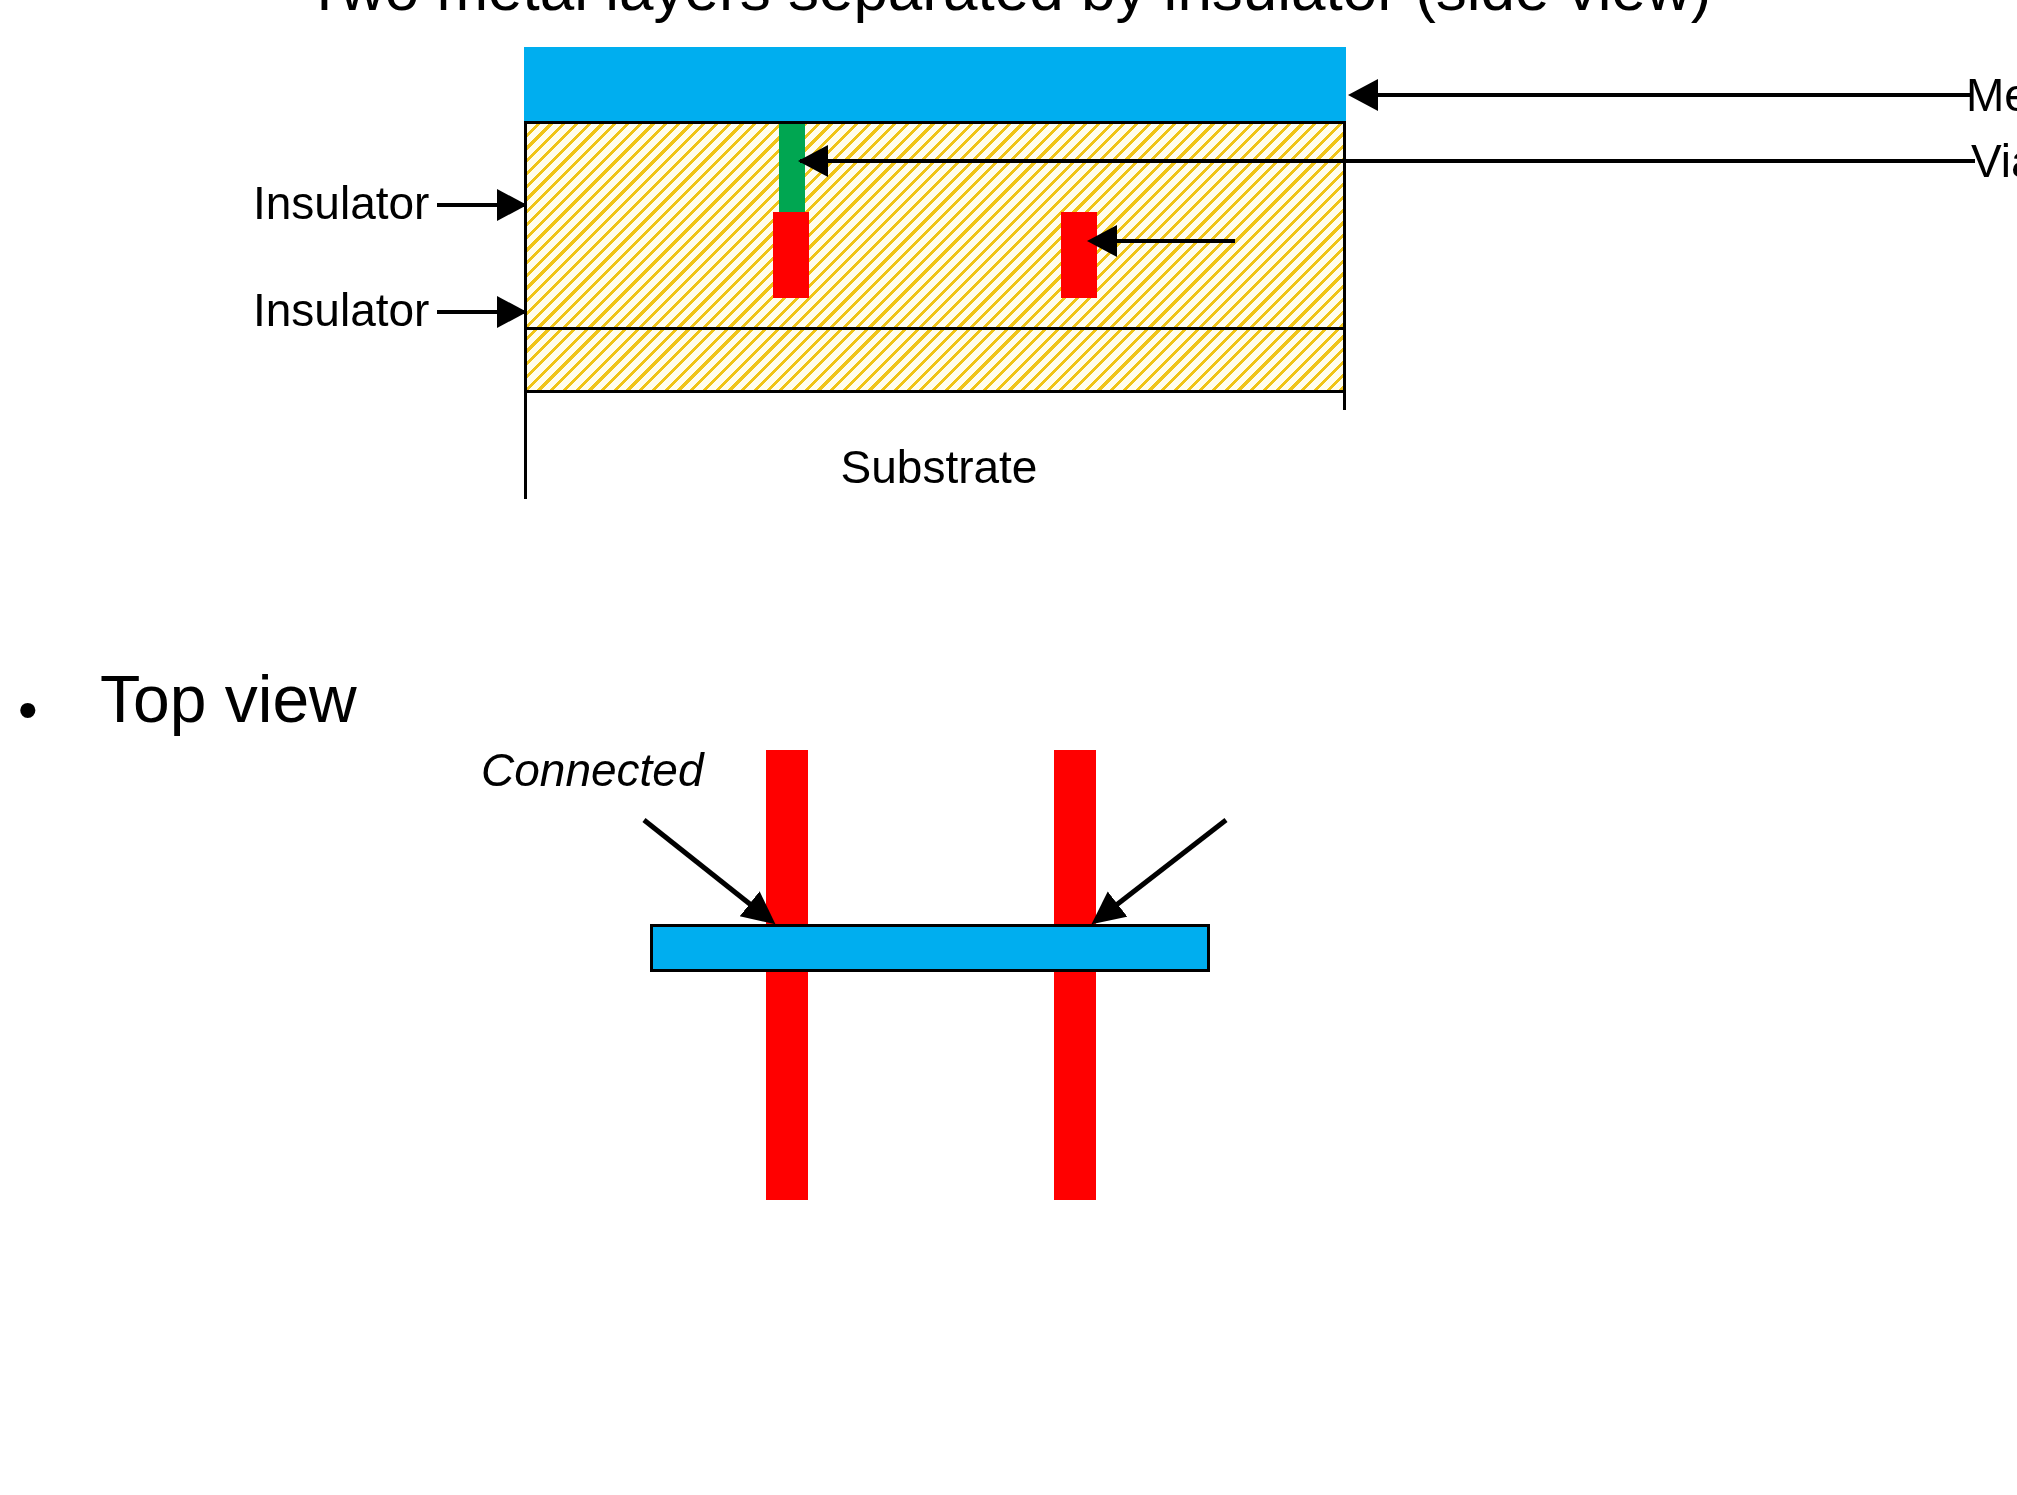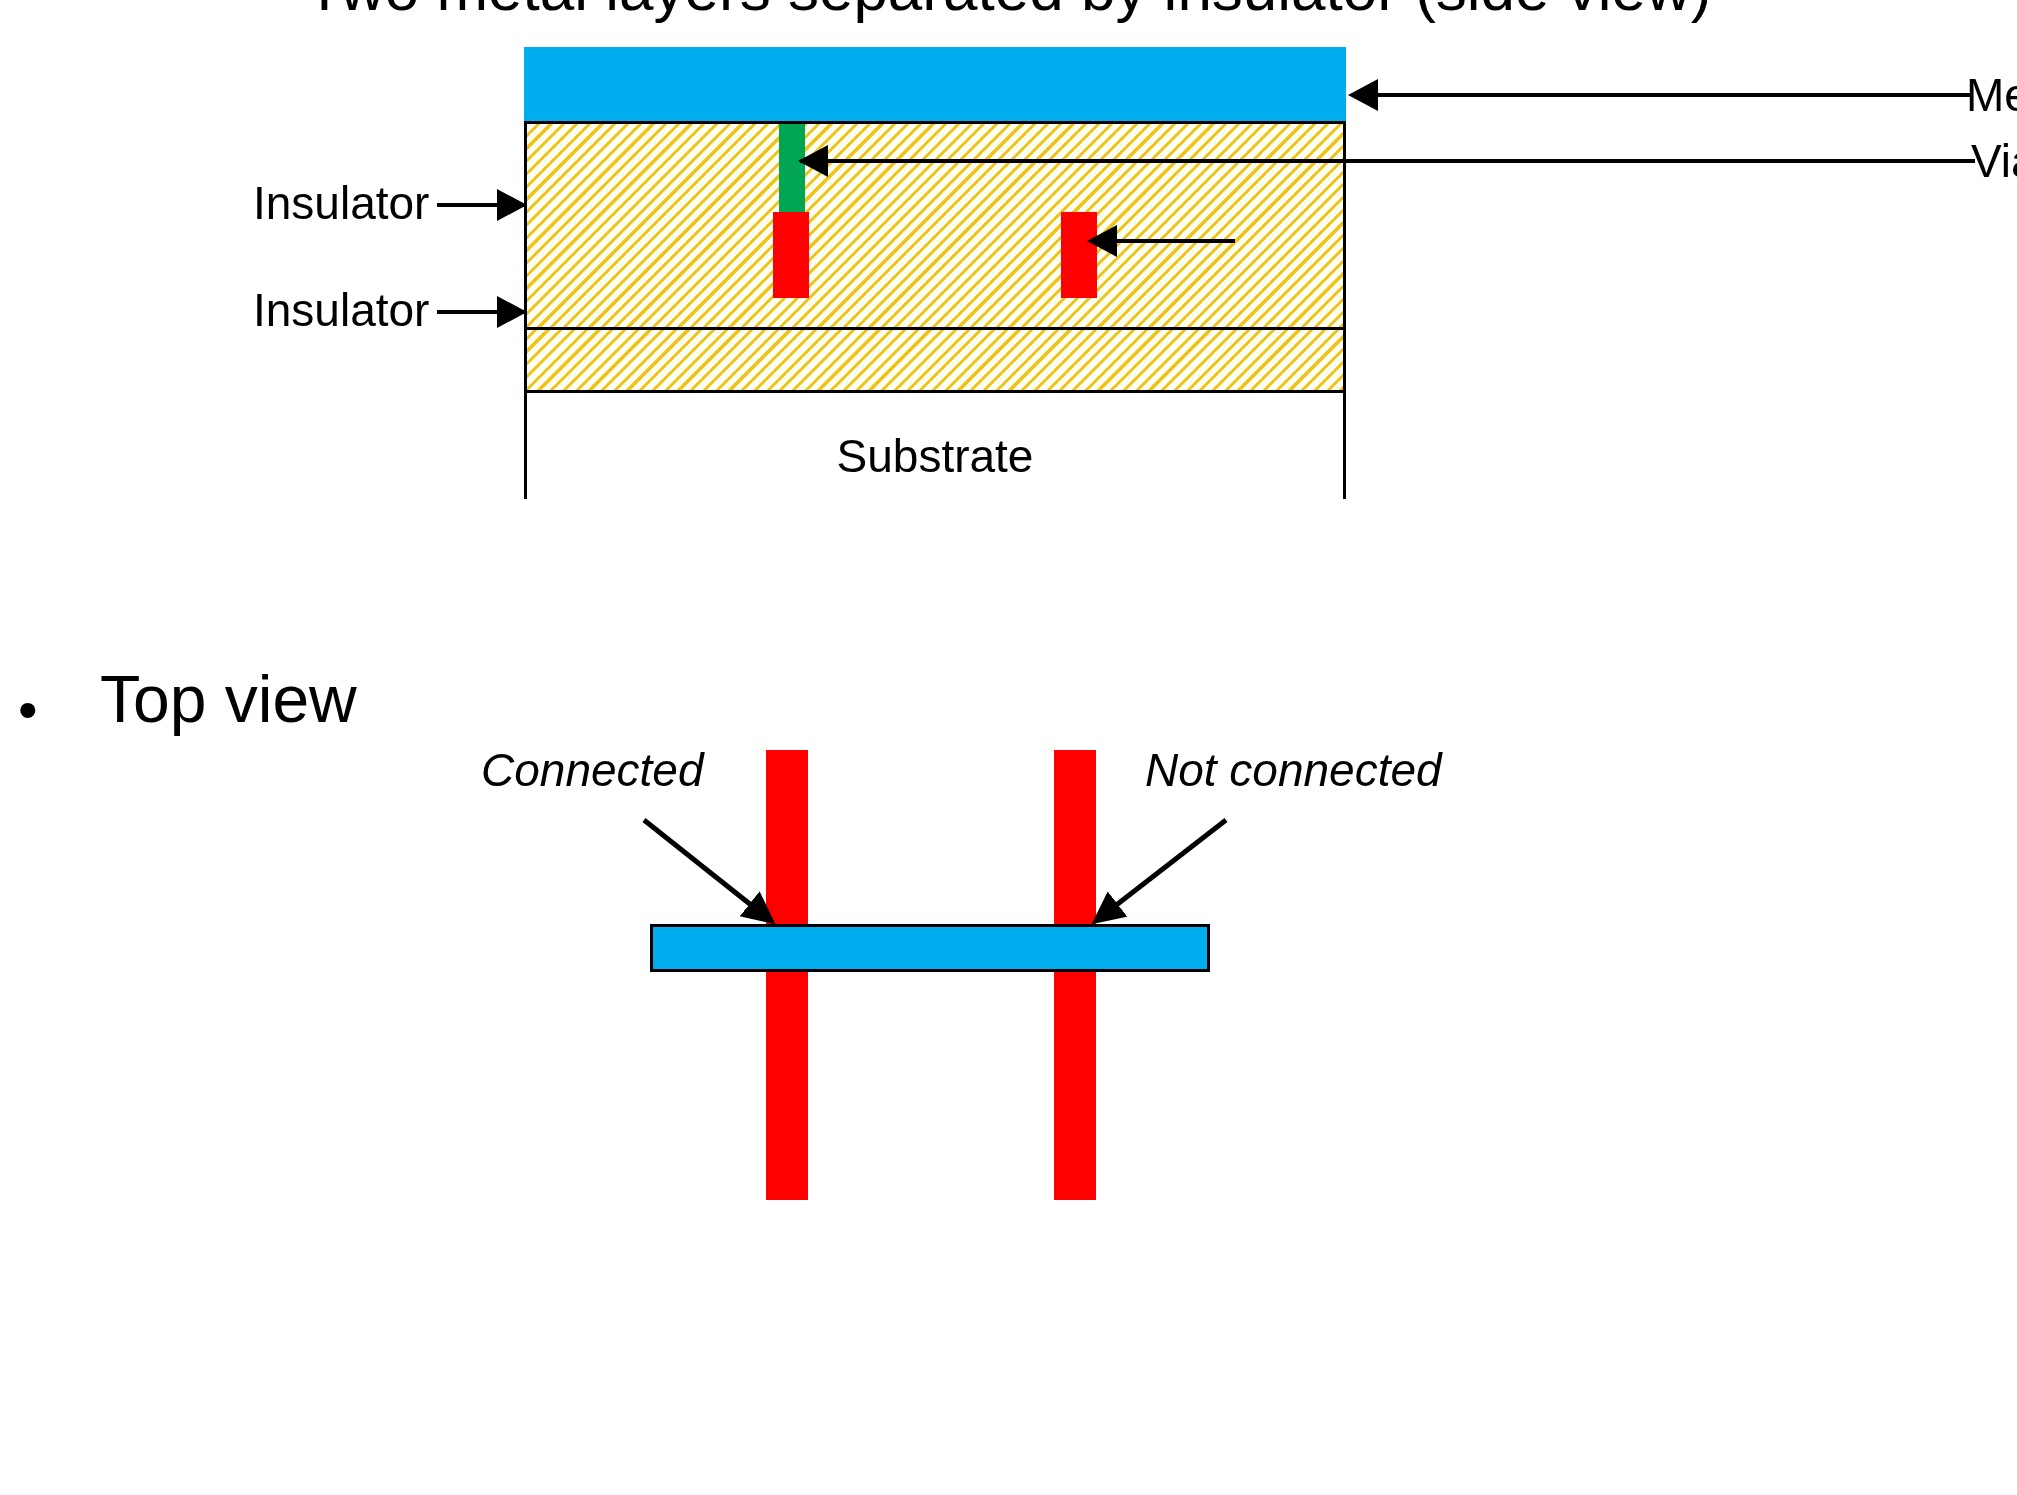--- a/index.html
+++ b/index.html
@@ -81,24 +81,25 @@
     background-color: #ffffff;
     background-image: repeating-linear-gradient(
       -45deg,
       #f0c419 0px, #f0c419 3px,
       #fffdf0 3px, #fffdf0 9px
     );
   }
   .substrate-zone {
     position: absolute;
     left: 0;
-    top: 275px;
+    top: 286px;
     width: 100%;
     height: 106px;
     background: #ffffff;
+    padding-left: 8px;
   }
   .substrate-label {
     position: absolute;
     left: 0;
     top: 30px;
     width: 100%;
     text-align: center;
     font-size: 46px;
     color: #000;
   }
@@ -296,21 +297,20 @@
   </div>
 
   <div class="topview">
 
     <div class="track-red track-red-left"></div>
     <div class="track-red track-red-right"></div>
 
     <div class="metal2-strip"></div>
 
     <div class="lbl-connected">Connected</div>
-    <div class="lbl-not-connected">Not connected</div>
 
     <svg class="diag-arrow" style="left:0; top:0;" width="2017" height="420">
       <defs>
         <marker id="headA" markerWidth="7" markerHeight="7" refX="5.2" refY="3.2" orient="auto" markerUnits="strokeWidth">
           <path d="M0,0 L6.6,3.2 L0,6.4 z" fill="#000"></path>
         </marker>
         <marker id="headB" markerWidth="7" markerHeight="7" refX="5.2" refY="3.2" orient="auto" markerUnits="strokeWidth">
           <path d="M0,0 L6.6,3.2 L0,6.4 z" fill="#000"></path>
         </marker>
       </defs>

